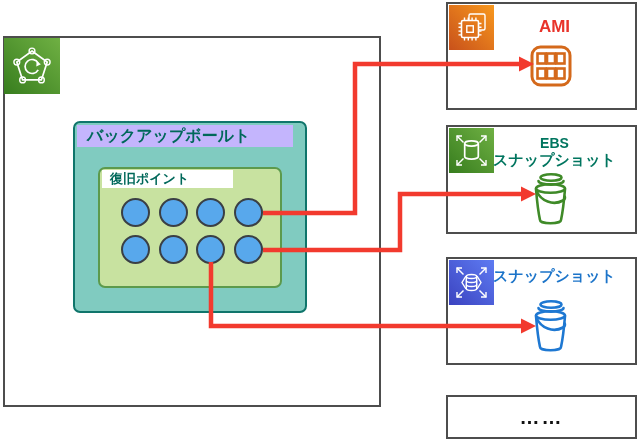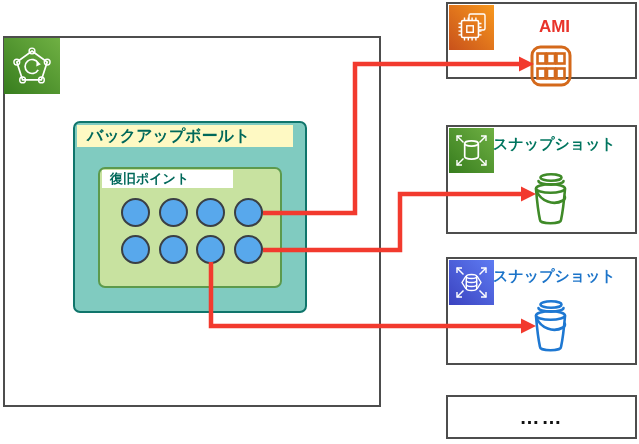--- a/index.html
+++ b/index.html
@@ -17,38 +17,38 @@
   #stage{position:relative;width:639px;height:444px;background:#fff;overflow:hidden;}
 
   .outer-box{position:absolute;left:3px;top:36px;width:378px;height:371px;
     border:2.5px solid var(--box-border);box-sizing:border-box;background:#fff;}
 
   .svc-icon{position:absolute;display:block;}
   .backup-icon{left:4px;top:38px;width:56px;height:56px;}
 
   .vault-box{position:absolute;left:73px;top:121px;width:234px;height:192px;box-sizing:border-box;
     background:var(--vault-fill);border:2.5px solid var(--vault-border);border-radius:7px;}
-  .vault-label-strip{position:absolute;left:2px;top:2px;width:216px;height:22px;background:#fef9c3;
+  .vault-label-strip{position:absolute;left:2px;top:2px;width:216px;height:22px;background:#c4b5fd;
     display:flex;align-items:center;}
   .vault-label{color:var(--vault-text);font-weight:bold;font-size:16px;padding-left:10px;white-space:nowrap;}
 
   .recovery-box{position:absolute;left:98px;top:167px;width:184px;height:121px;box-sizing:border-box;
     background:var(--recovery-fill);border:2px solid var(--recovery-border);border-radius:7px;}
   .recovery-label-strip{position:absolute;left:102px;top:170px;width:131px;height:18px;background:#fff;
     display:flex;align-items:center;}
   .recovery-label{color:var(--recovery-text);font-weight:bold;font-size:13px;padding-left:8px;white-space:nowrap;}
 
   .rp-grid{position:absolute;left:121px;top:198px;width:142px;height:66px;
     display:flex;flex-wrap:wrap;column-gap:8.5px;row-gap:8px;align-content:flex-start;}
   .rp-circle{width:29px;height:29px;box-sizing:border-box;border-radius:50%;
     background:var(--circle-fill);border:2.5px solid var(--circle-border);}
 
   .target-box{position:absolute;left:446px;width:191px;box-sizing:border-box;
     border:2.5px solid var(--box-border);background:#fff;}
-  .target-ami{top:2px;height:77px;}
+  .target-ami{top:2px;height:108px;}
   .target-ebs{top:125px;height:109px;}
   .target-db{top:257px;height:108px;}
   .target-more{top:395px;height:44px;display:flex;align-items:center;justify-content:center;}
 
   .corner-icon{position:absolute;left:1px;top:1px;width:45px;height:45px;}
 
   .target-title{position:absolute;left:0;right:0;text-align:center;margin-left:26px;
     font-weight:bold;line-height:1.12;white-space:nowrap;}
   .title-ami{top:13px;font-size:17px;color:var(--ami-red);}
   .title-ebs{top:9px;font-size:14px;color:var(--ebs-text);}
@@ -169,20 +169,21 @@
           <polyline points="8,32 8,37 13,37"></polyline>
         <path d="M30.5,30.5 L37,37"></path>
           <polyline points="37,32 37,37 32,37"></polyline>
       </g>
       <g class="wstroke">
         <ellipse cx="22.5" cy="15.5" rx="6.8" ry="2.6"></ellipse>
         <path d="M15.7,15.5 v13 a6.8,2.6 0 0 0 13.6,0 v-13"></path>
       </g>
     </svg>
     <div class="target-title title-ebs">
+      <div>EBS</div>
       <div class="title-line2">スナップショット</div>
     </div>
     <svg class="bucket-icon bucket-ebs" viewBox="0 0 48 58">
       <g class="bucket-stroke">
         <ellipse cx="25" cy="6.5" rx="10.5" ry="3.2"></ellipse>
         <path d="M12.5,10 a12.5,3.6 0 0 0 25,0"></path>
         <ellipse cx="24.5" cy="17.5" rx="14.5" ry="4.2"></ellipse>
         <path d="M10,18 C10.8,28 12.5,42 14,49 a10.5,3.2 0 0 0 21,0 C36.5,42 38.2,28 39,18"></path>
         <path d="M10.5,20 C15,30 27,35 37,29.5 q2.5,-1.3 1.8,-3.8"></path>
       </g>

